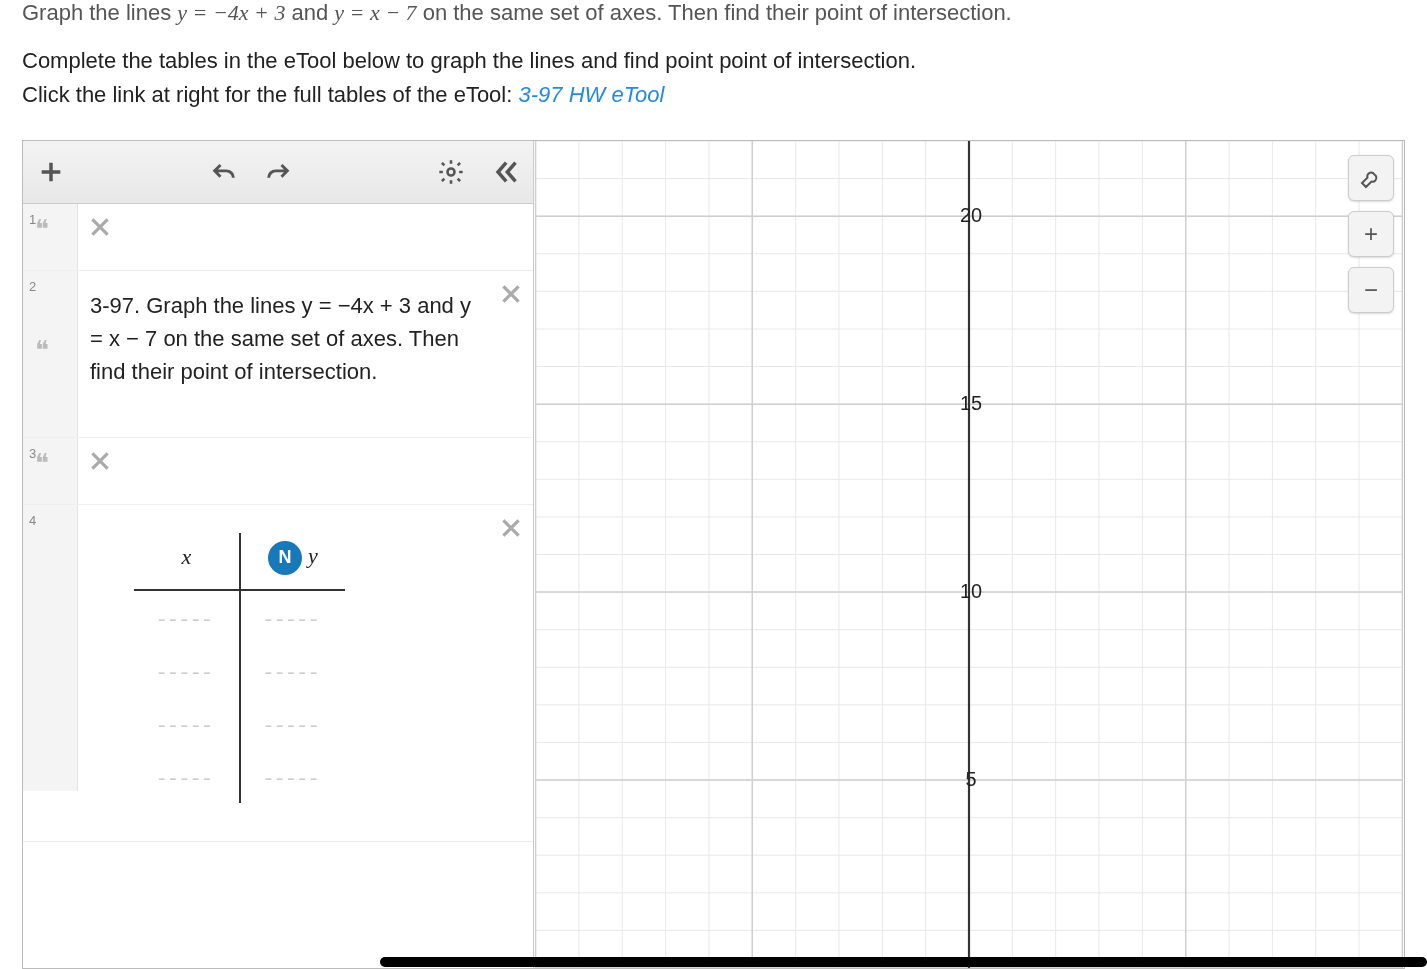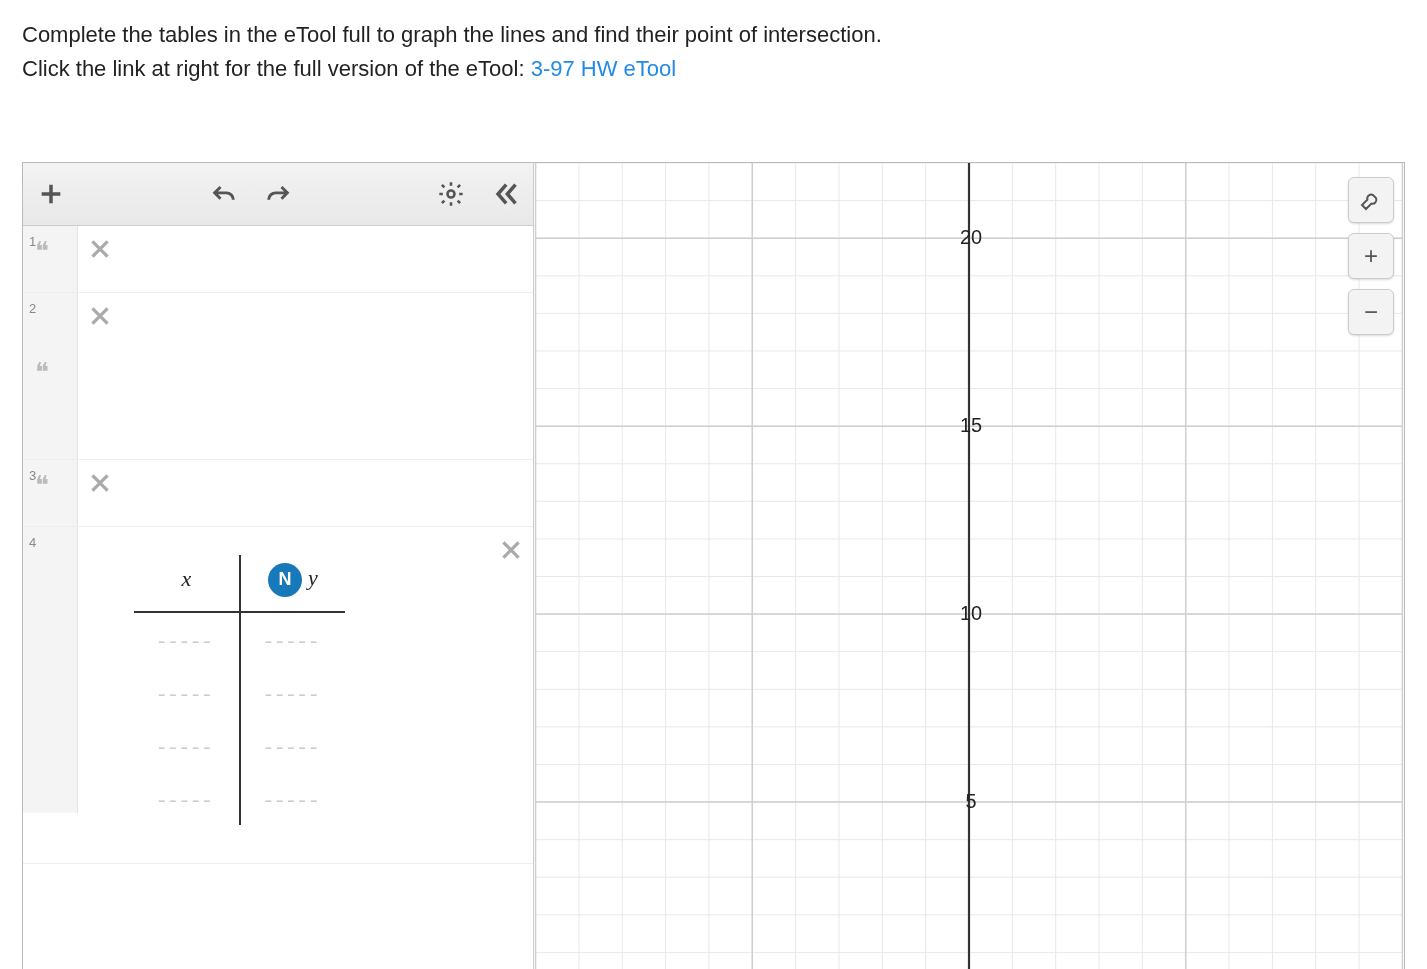--- a/index.html
+++ b/index.html
@@ -2,21 +2,21 @@
 <html><head>
 <meta charset="utf-8">
 <style>
   html,body{margin:0;padding:0;font-family:Arial,Helvetica,sans-serif;color:#222;background:#fff}
   .wrap{width:1427px;height:969px;position:relative}
   .problem{padding:0 22px 0 22px}
   .problem .line1{font-size:22px;color:#555;margin:0 0 10px 0}
   .problem .line1 .i{font-style:italic;font-family:"Times New Roman",serif}
   .problem .line2{font-size:22px;margin:22px 0 8px 0}
   .problem .line3{font-size:22px;margin:2px 0 14px 0}
-  .link{color:#228ae6;text-decoration:none}
+  .link{color:#228ae6;font-style:italic;text-decoration:none}
   .tool{position:absolute;left:22px;right:22px;bottom:0;top:140px;border:1px solid #bbb;display:flex}
   .left{width:510px;display:flex;flex-direction:column;border-right:1px solid #ccc;min-width:510px}
   .toolbar{height:62px;background:linear-gradient(#f3f3f3,#e8e8e8);display:flex;align-items:center;padding:0 14px;gap:26px;border-bottom:1px solid #ccc}
   .ticon{width:28px;height:28px;display:flex;align-items:center;justify-content:center;color:#555}
   .ticon svg{width:28px;height:28px;stroke:#555;fill:#555}
   .spacer{flex:1}
   .items{flex:1;overflow:auto;background:#fff;position:relative}
   .item{display:flex;align-items:flex-start;border-bottom:1px solid #eee}
   .handle{width:54px;background:#f4f4f4;border-right:1px solid #e4e4e4;padding:6px 0 0 0;text-align:left;font-size:13px;color:#888;min-height:60px;position:relative}
   .handle .num{padding:2px 6px;font-size:13px;color:#888}
@@ -37,23 +37,26 @@
   .rtools{position:absolute;right:10px;top:14px;display:flex;flex-direction:column;gap:10px}
   .rbtn{width:44px;height:44px;background:#f3f3f3;border:1px solid #ccc;border-radius:6px;display:flex;align-items:center;justify-content:center;font-size:24px;color:#555;box-shadow:0 1px 2px rgba(0,0,0,.15)}
   .bottombar{position:absolute;left:380px;right:0;bottom:2px;height:10px;background:#000;border-radius:5px}
   .axis-label{font-family:Arial,sans-serif;font-size:20px;fill:#222;text-anchor:middle}
 </style>
 </head>
 <body>
 
 <div class="wrap">
   <div class="problem">
-    <div class="line2">Complete the tables in the eTool full to graph the lines and find their point of intersection.</div>
+    <div class="line1">
+      <span>Graph the lines </span><span class="i">y</span><span class="i"> = −4x + 3</span><span> and </span><span class="i">y</span><span class="i"> = x − 7</span><span> on the same set of axes. Then find their point of intersection.</span>
+    </div>
+    <div class="line2">Complete the tables in the eTool below to graph the lines and find point point of intersection.</div>
     <div class="line3">
-      <span>Click the link at right for the full version of the eTool: </span><a href="#" class="link">3-97 HW eTool</a>
+      <span>Click the link at right for the full tables of the eTool: </span><a href="#" class="link">3-97 HW eTool</a>
     </div>
   </div>
 
   <div class="tool">
     <div class="left">
       <div class="toolbar">
         <div class="ticon">
           <svg viewBox="0 0 24 24">
               <path d="M12 4v16M4 12h16" stroke-width="3" fill="none"></path>
             </svg>
@@ -94,20 +97,21 @@
                 <path d="M5 5l14 14M19 5L5 19" fill="none"></path>
               </svg>
             </div>
         </div>
 
         <div class="item">
           <div class="handle" style="min-height:160px">
               <div class="num">2</div>
               <div class="quote" style="top:80px">❝</div>
             </div>
+          <div class="content">3-97. Graph the lines y = −4x + 3 and y = x − 7 on the same set of axes. Then find their point of intersection.</div>
           <div class="close">
               <svg viewBox="0 0 24 24">
                 <path d="M5 5l14 14M19 5L5 19" fill="none"></path>
               </svg>
             </div>
         </div>
 
         <div class="item">
           <div class="handle">
               <div class="num">3</div>

